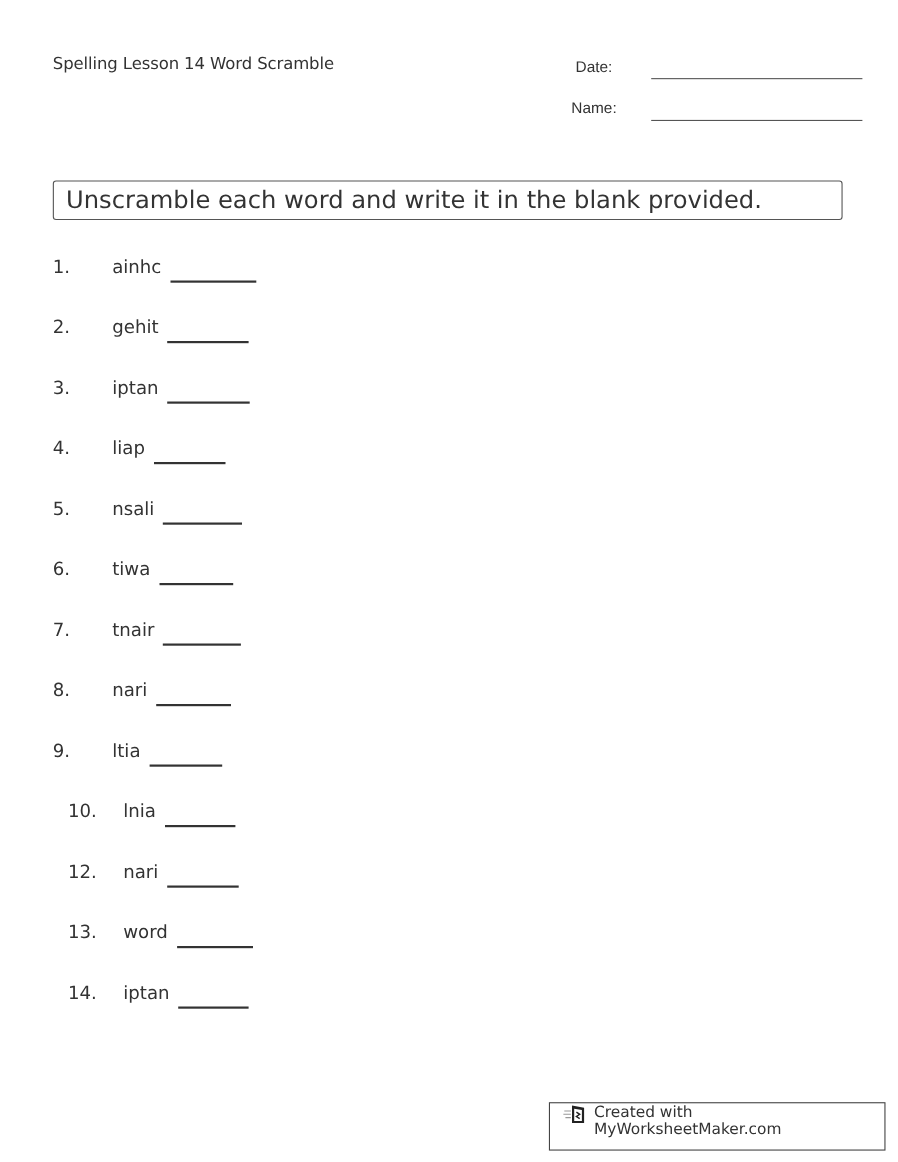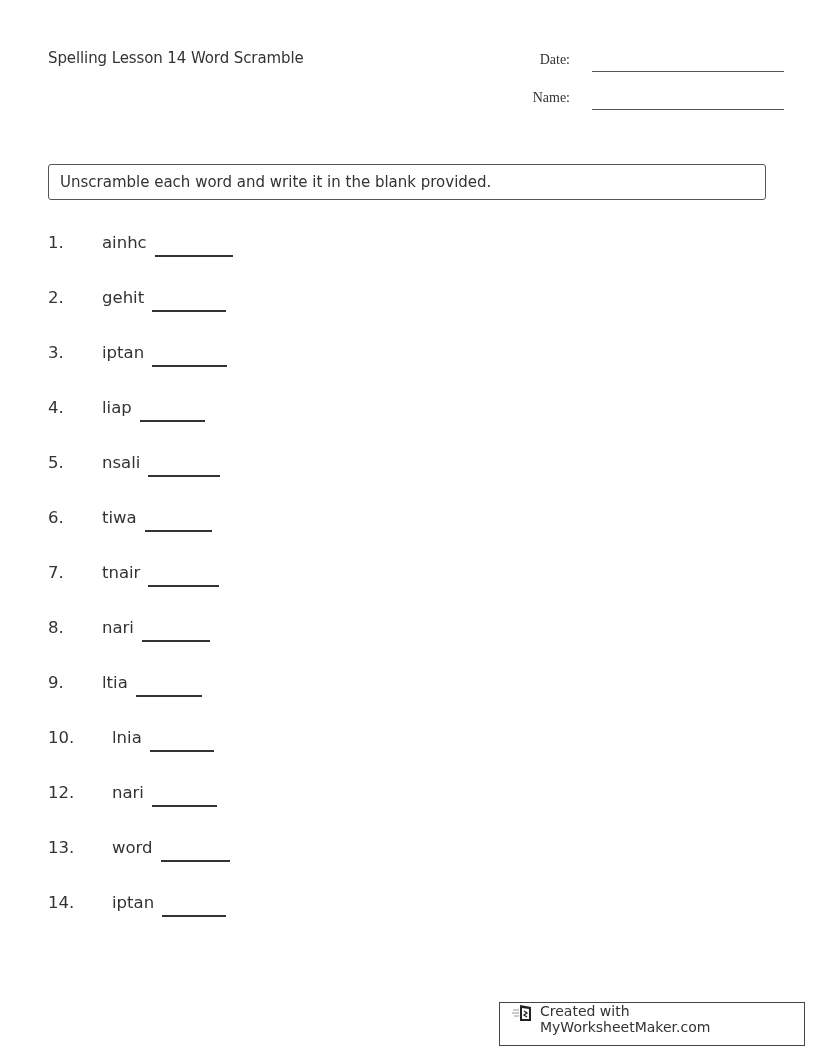--- a/index.html
+++ b/index.html
@@ -22,24 +22,24 @@
       font-size: 15px;
       color: #333;
       letter-spacing: -0.1px;
     }
     .field-row {
       position: absolute;
       display: flex;
       align-items: flex-end;
     }
     .field-label {
-      font-family: Liberation Serif, serif;
+      font-family: Liberation Sans, sans-serif;
       font-size: 14px;
       color: #333;
-      text-align: right;
+      text-align: center;
       width: 60px;
       margin-right: 22px;
       line-height: 16px;
     }
     .field-line {
       width: 192px;
       border-bottom: 1px solid #555;
       height: 14px;
       margin-bottom: -4px;
     }
@@ -51,21 +51,21 @@
       left: 48px;
       top: 164px;
       width: 718px;
       height: 36px;
       border: 1px solid #555;
       border-radius: 3px;
       box-sizing: border-box;
       padding-left: 11px;
       display: flex;
       align-items: center;
-      font-size: 15px;
+      font-size: 22px;
       color: #333;
     }
 
     .list {
       position: absolute;
       left: 48px;
       top: 233px;
       margin: 0;
       padding: 0;
       list-style: none;
@@ -74,21 +74,21 @@
       height: 55px;
       display: flex;
       align-items: flex-start;
       font-size: 16.5px;
       color: #333;
     }
     .num {
       display: inline-block;
       width: 30px;
     }
-    .num.wide { width: 40px; }
+    .num.wide { width: 40px; text-align: right; }
     .word { display: inline-block; margin-left: 24px; }
     .blank {
       display: inline-block;
       border-bottom: 2px solid #333;
       height: 22px;
       margin-left: 8px;
     }
 
     .footer {
       position: absolute;

